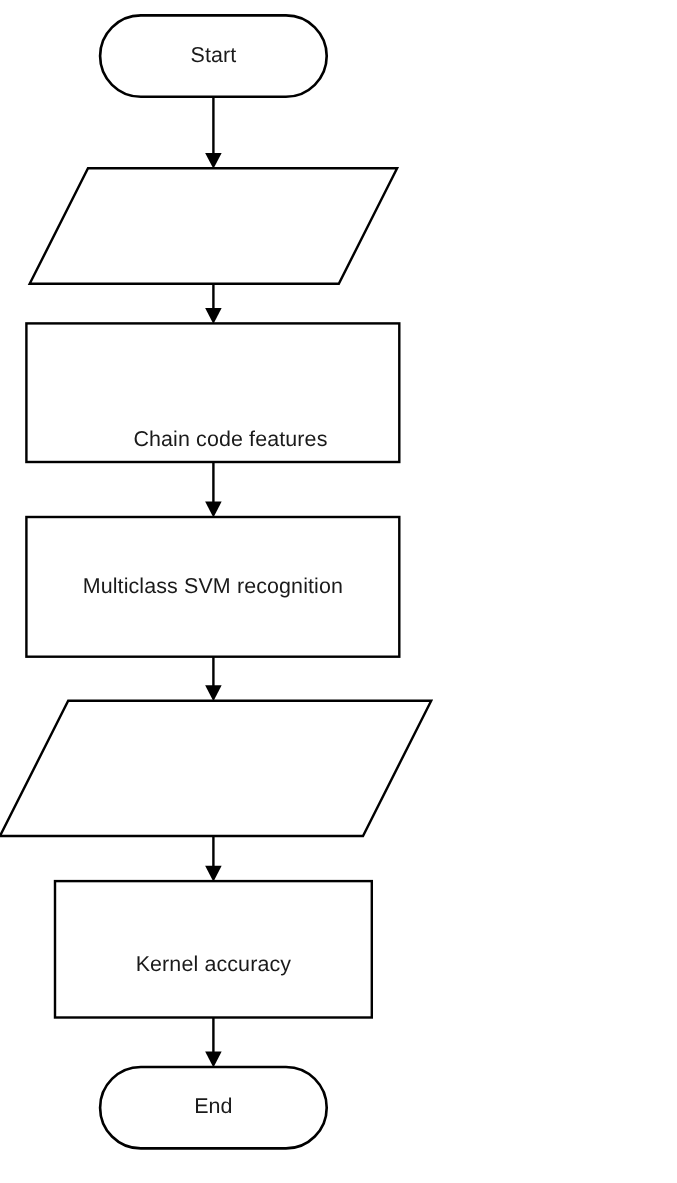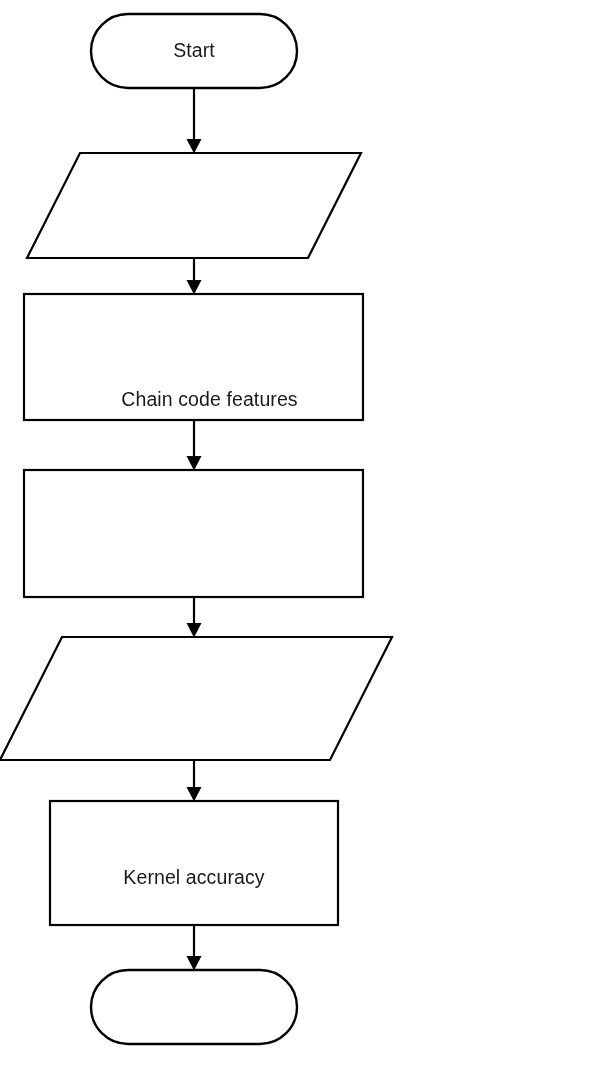--- a/index.html
+++ b/index.html
@@ -107,18 +107,20 @@
     <rect class="node-shape" x="50" y="801" width="288" height="124"></rect>
 
     <rect class="node-shape terminator" x="91" y="970" width="206" height="74" rx="37" ry="37"></rect>
   </svg>
 
   <div class="node-label" style="left:91px; top:14px; width:206px; height:74px;">Start</div>
 
 
   <div class="node-label" style="left:40px; top:294px; width:339px; height:126px;margin-top:43px;">Chain code features</div>
 
+  <div class="node-label" style="left:24px; top:470px; width:339px; height:127px;">Multiclass SVM recognition</div>
 
 
   <div class="node-label" style="left:50px; top:801px; width:288px; height:154px;">Kernel accuracy</div>
 
+  <div class="node-label" style="left:91px; top:970px; width:206px; height:74px;">End</div>
 
 </div>
 
 </body></html>

